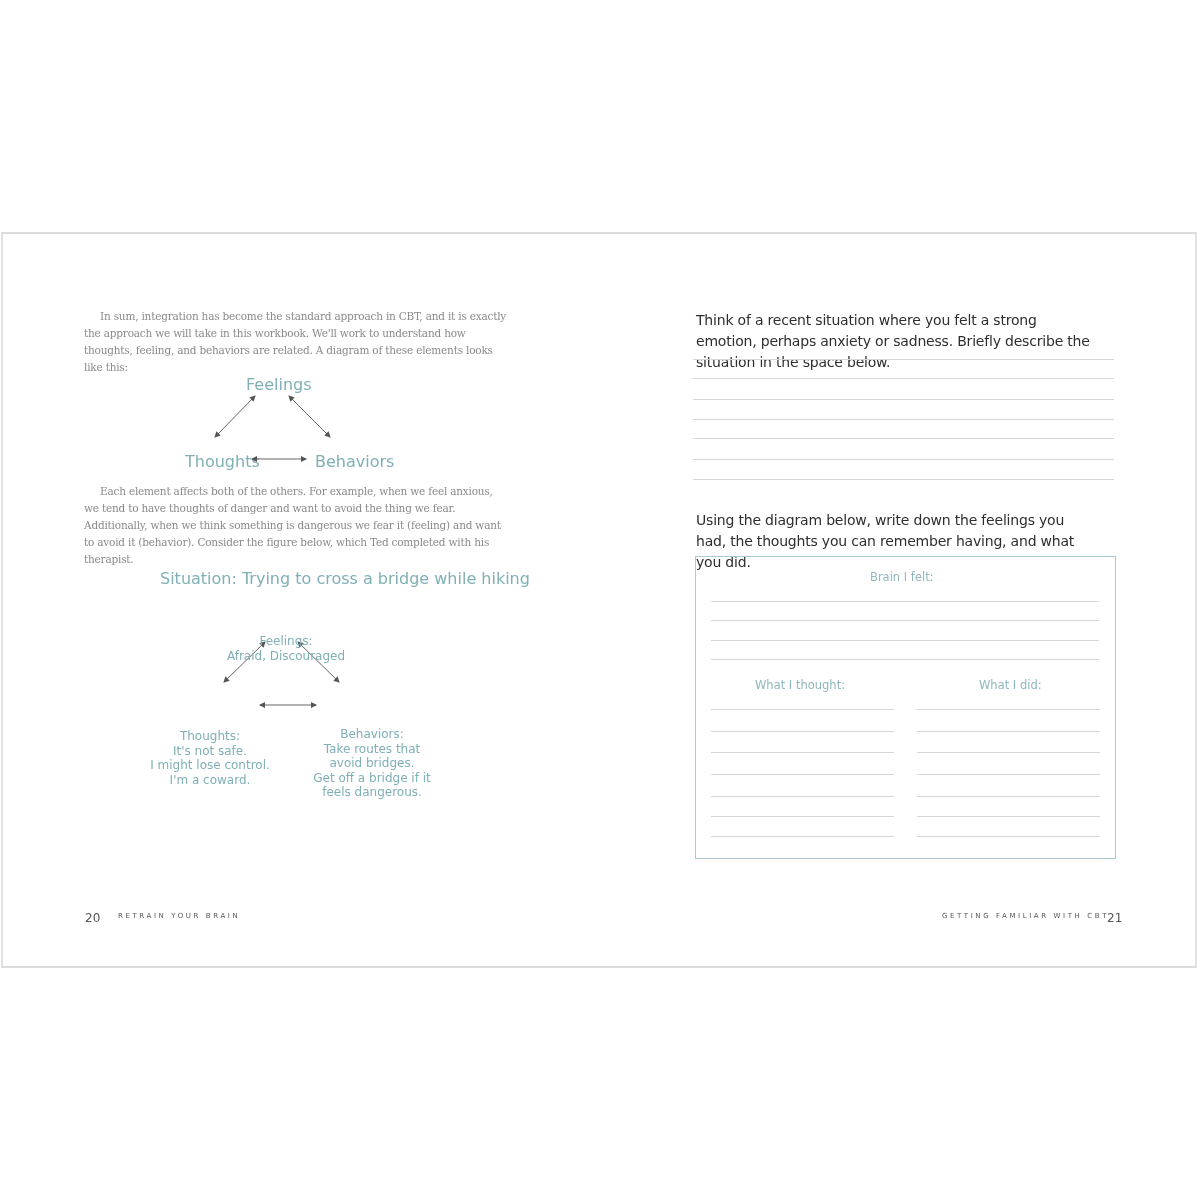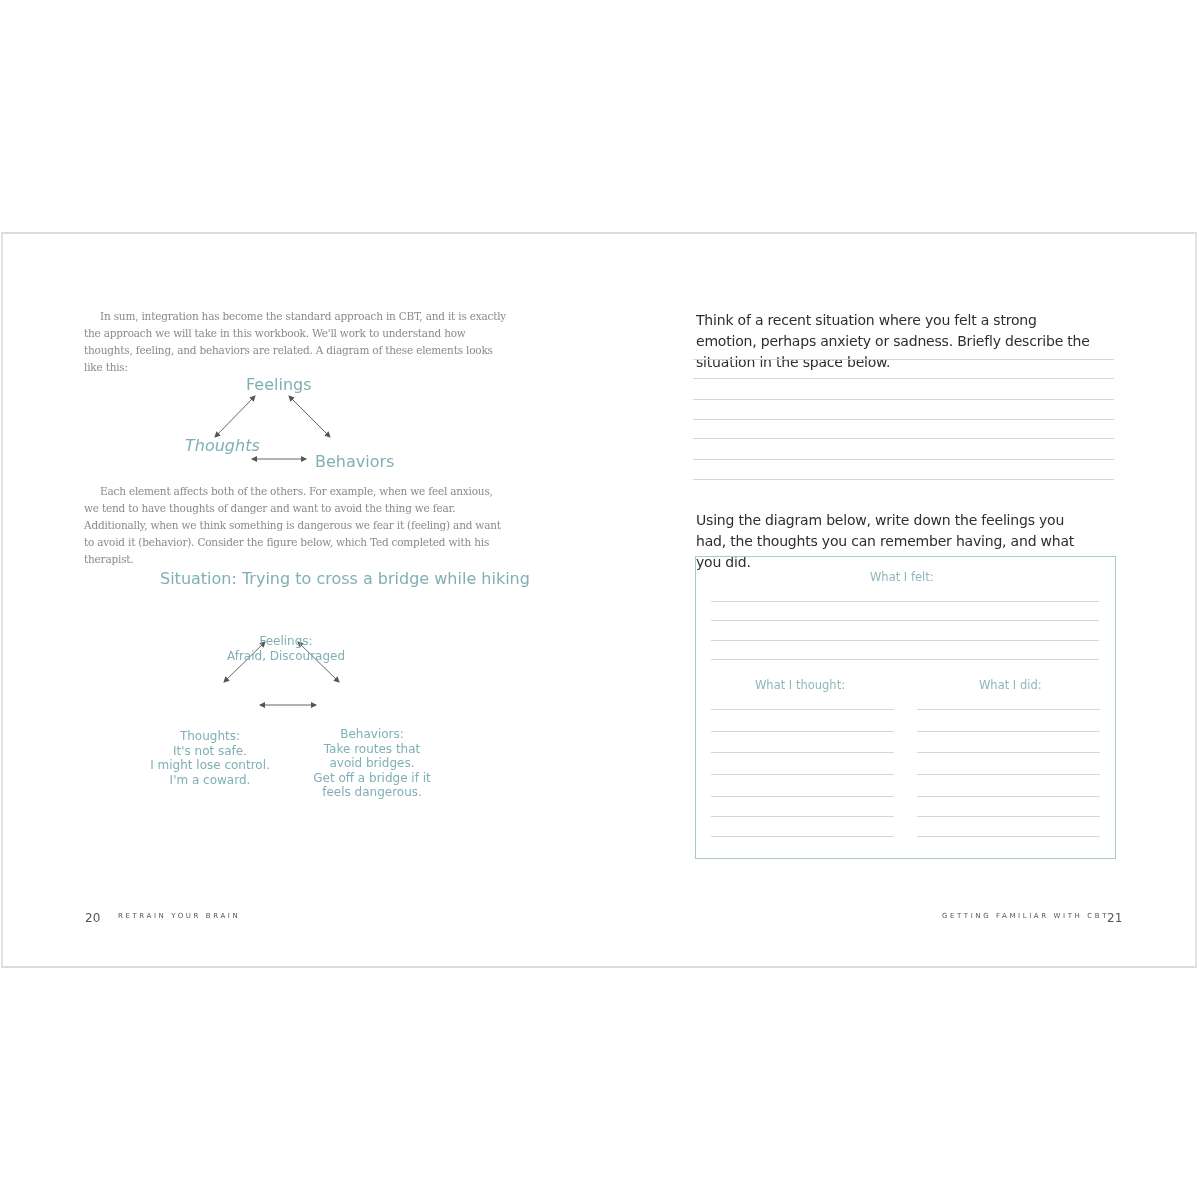--- a/index.html
+++ b/index.html
@@ -37,21 +37,21 @@
 </head>
 <body>
 
 <div class="spread"></div>
 
 <div class="body-text" style="left:84px; top:308px; width:425px;">
   <p>In sum, integration has become the standard approach in CBT, and it is exactly the approach we will take in this workbook. We'll work to understand how thoughts, feeling, and behaviors are related. A diagram of these elements looks like this:</p>
 </div>
 
 <div class="dlabel teal" style="left:246px; top:375px;">Feelings</div>
-<div class="dlabel teal" style="left:185px; top:436px;font-style:italic;">Thoughts</div>
+<div class="dlabel teal" style="left:185px; top:452px;">Thoughts</div>
 <div class="dlabel teal" style="left:315px; top:452px;">Behaviors</div>
 <svg class="arrows" width="1200" height="1200">
   <defs>
     <marker id="ah" markerWidth="6" markerHeight="6" refX="5" refY="3" orient="auto" markerUnits="userSpaceOnUse">
       <path d="M0,0 L6,3 L0,6 z" fill="#555"></path>
     </marker>
     <marker id="ahs" markerWidth="6" markerHeight="6" refX="1" refY="3" orient="auto" markerUnits="userSpaceOnUse">
       <path d="M6,0 L0,3 L6,6 z" fill="#555"></path>
     </marker>
   </defs>
@@ -92,21 +92,21 @@
   <div class="rule" style="left:693px; top:399px; width:421px;"></div>
   <div class="rule" style="left:693px; top:419px; width:421px;"></div>
   <div class="rule" style="left:693px; top:438px; width:421px;"></div>
   <div class="rule" style="left:693px; top:459px; width:421px;"></div>
   <div class="rule" style="left:693px; top:479px; width:421px;"></div>
 </div>
 
 <div class="prompt" style="left:696px; top:510px; width:400px;">Using the diagram below, write down the feelings you had, the thoughts you can remember having, and what you did.</div>
 
 <div class="box"></div>
-<div class="box-head" style="left:870px; top:570px;">What I felt:</div>
+<div class="box-head" style="left:870px; top:570px;">Brain I felt:</div>
 <div>
   <div class="rule" style="left:711px; top:601px; width:388px;"></div>
   <div class="rule" style="left:711px; top:620px; width:388px;"></div>
   <div class="rule" style="left:711px; top:640px; width:388px;"></div>
   <div class="rule" style="left:711px; top:659px; width:388px;"></div>
 </div>
 
 <div class="box-head" style="left:755px; top:678px;">What I thought:</div>
 <div class="box-head" style="left:979px; top:678px;">What I did:</div>
 

